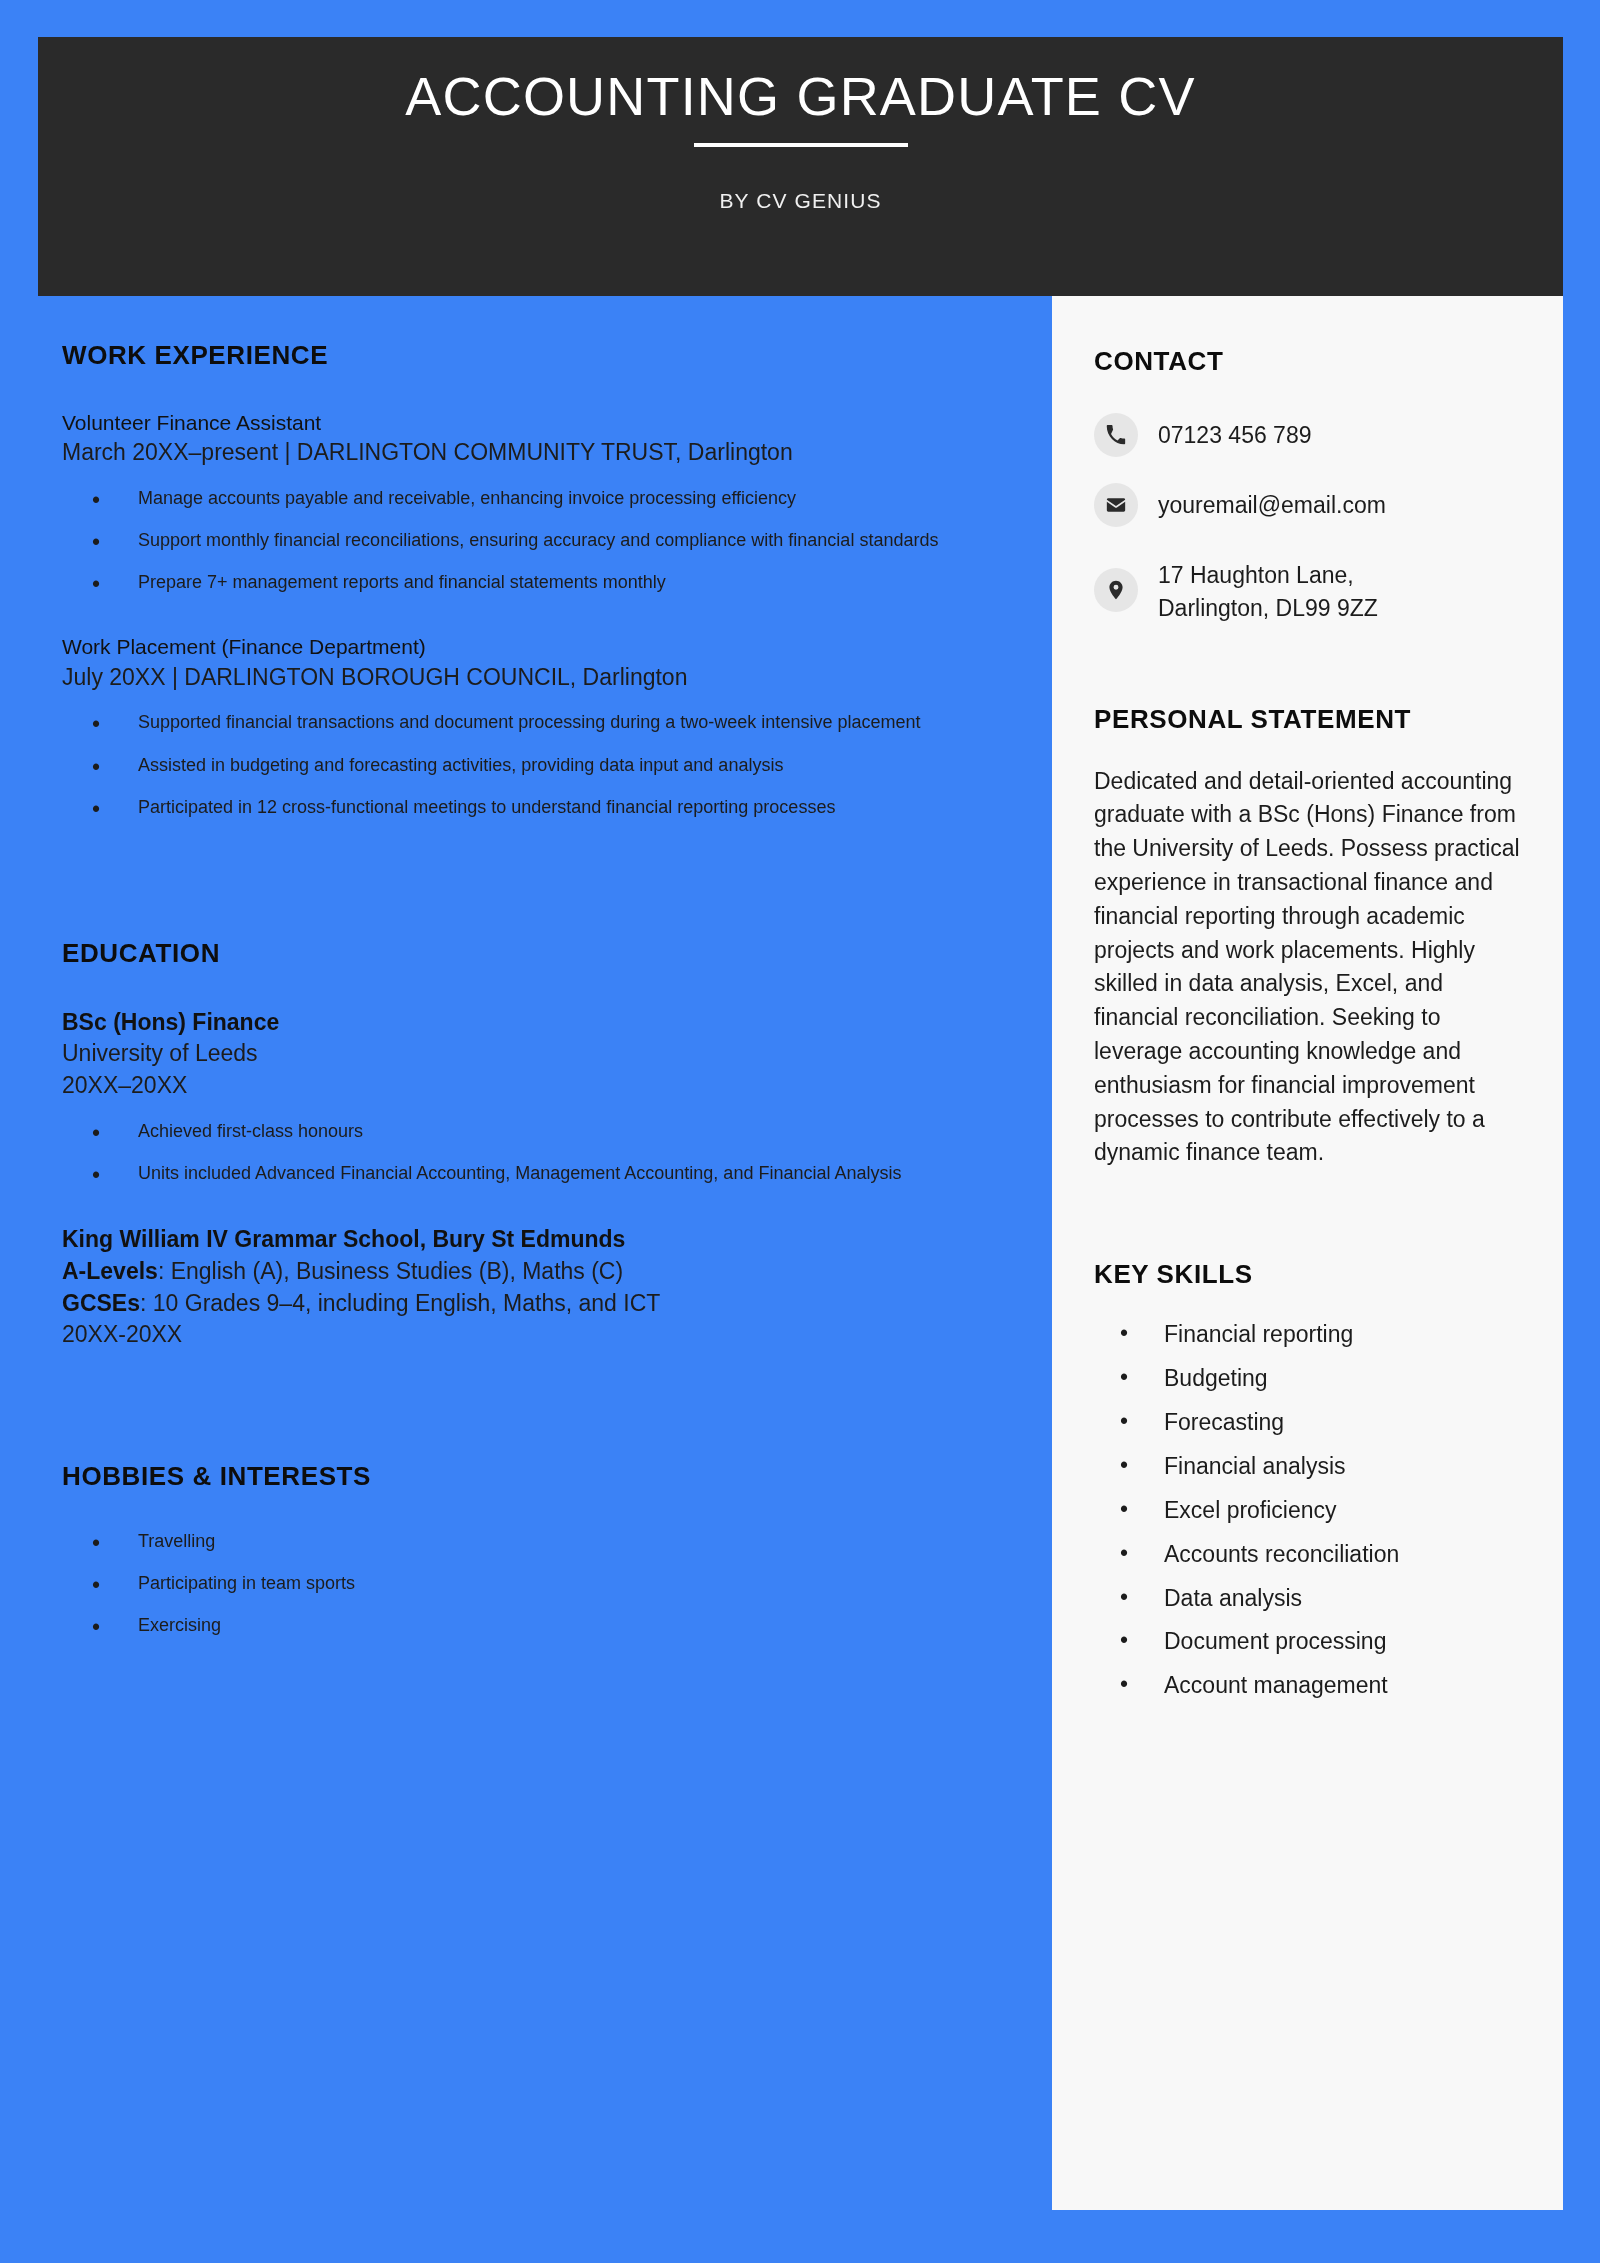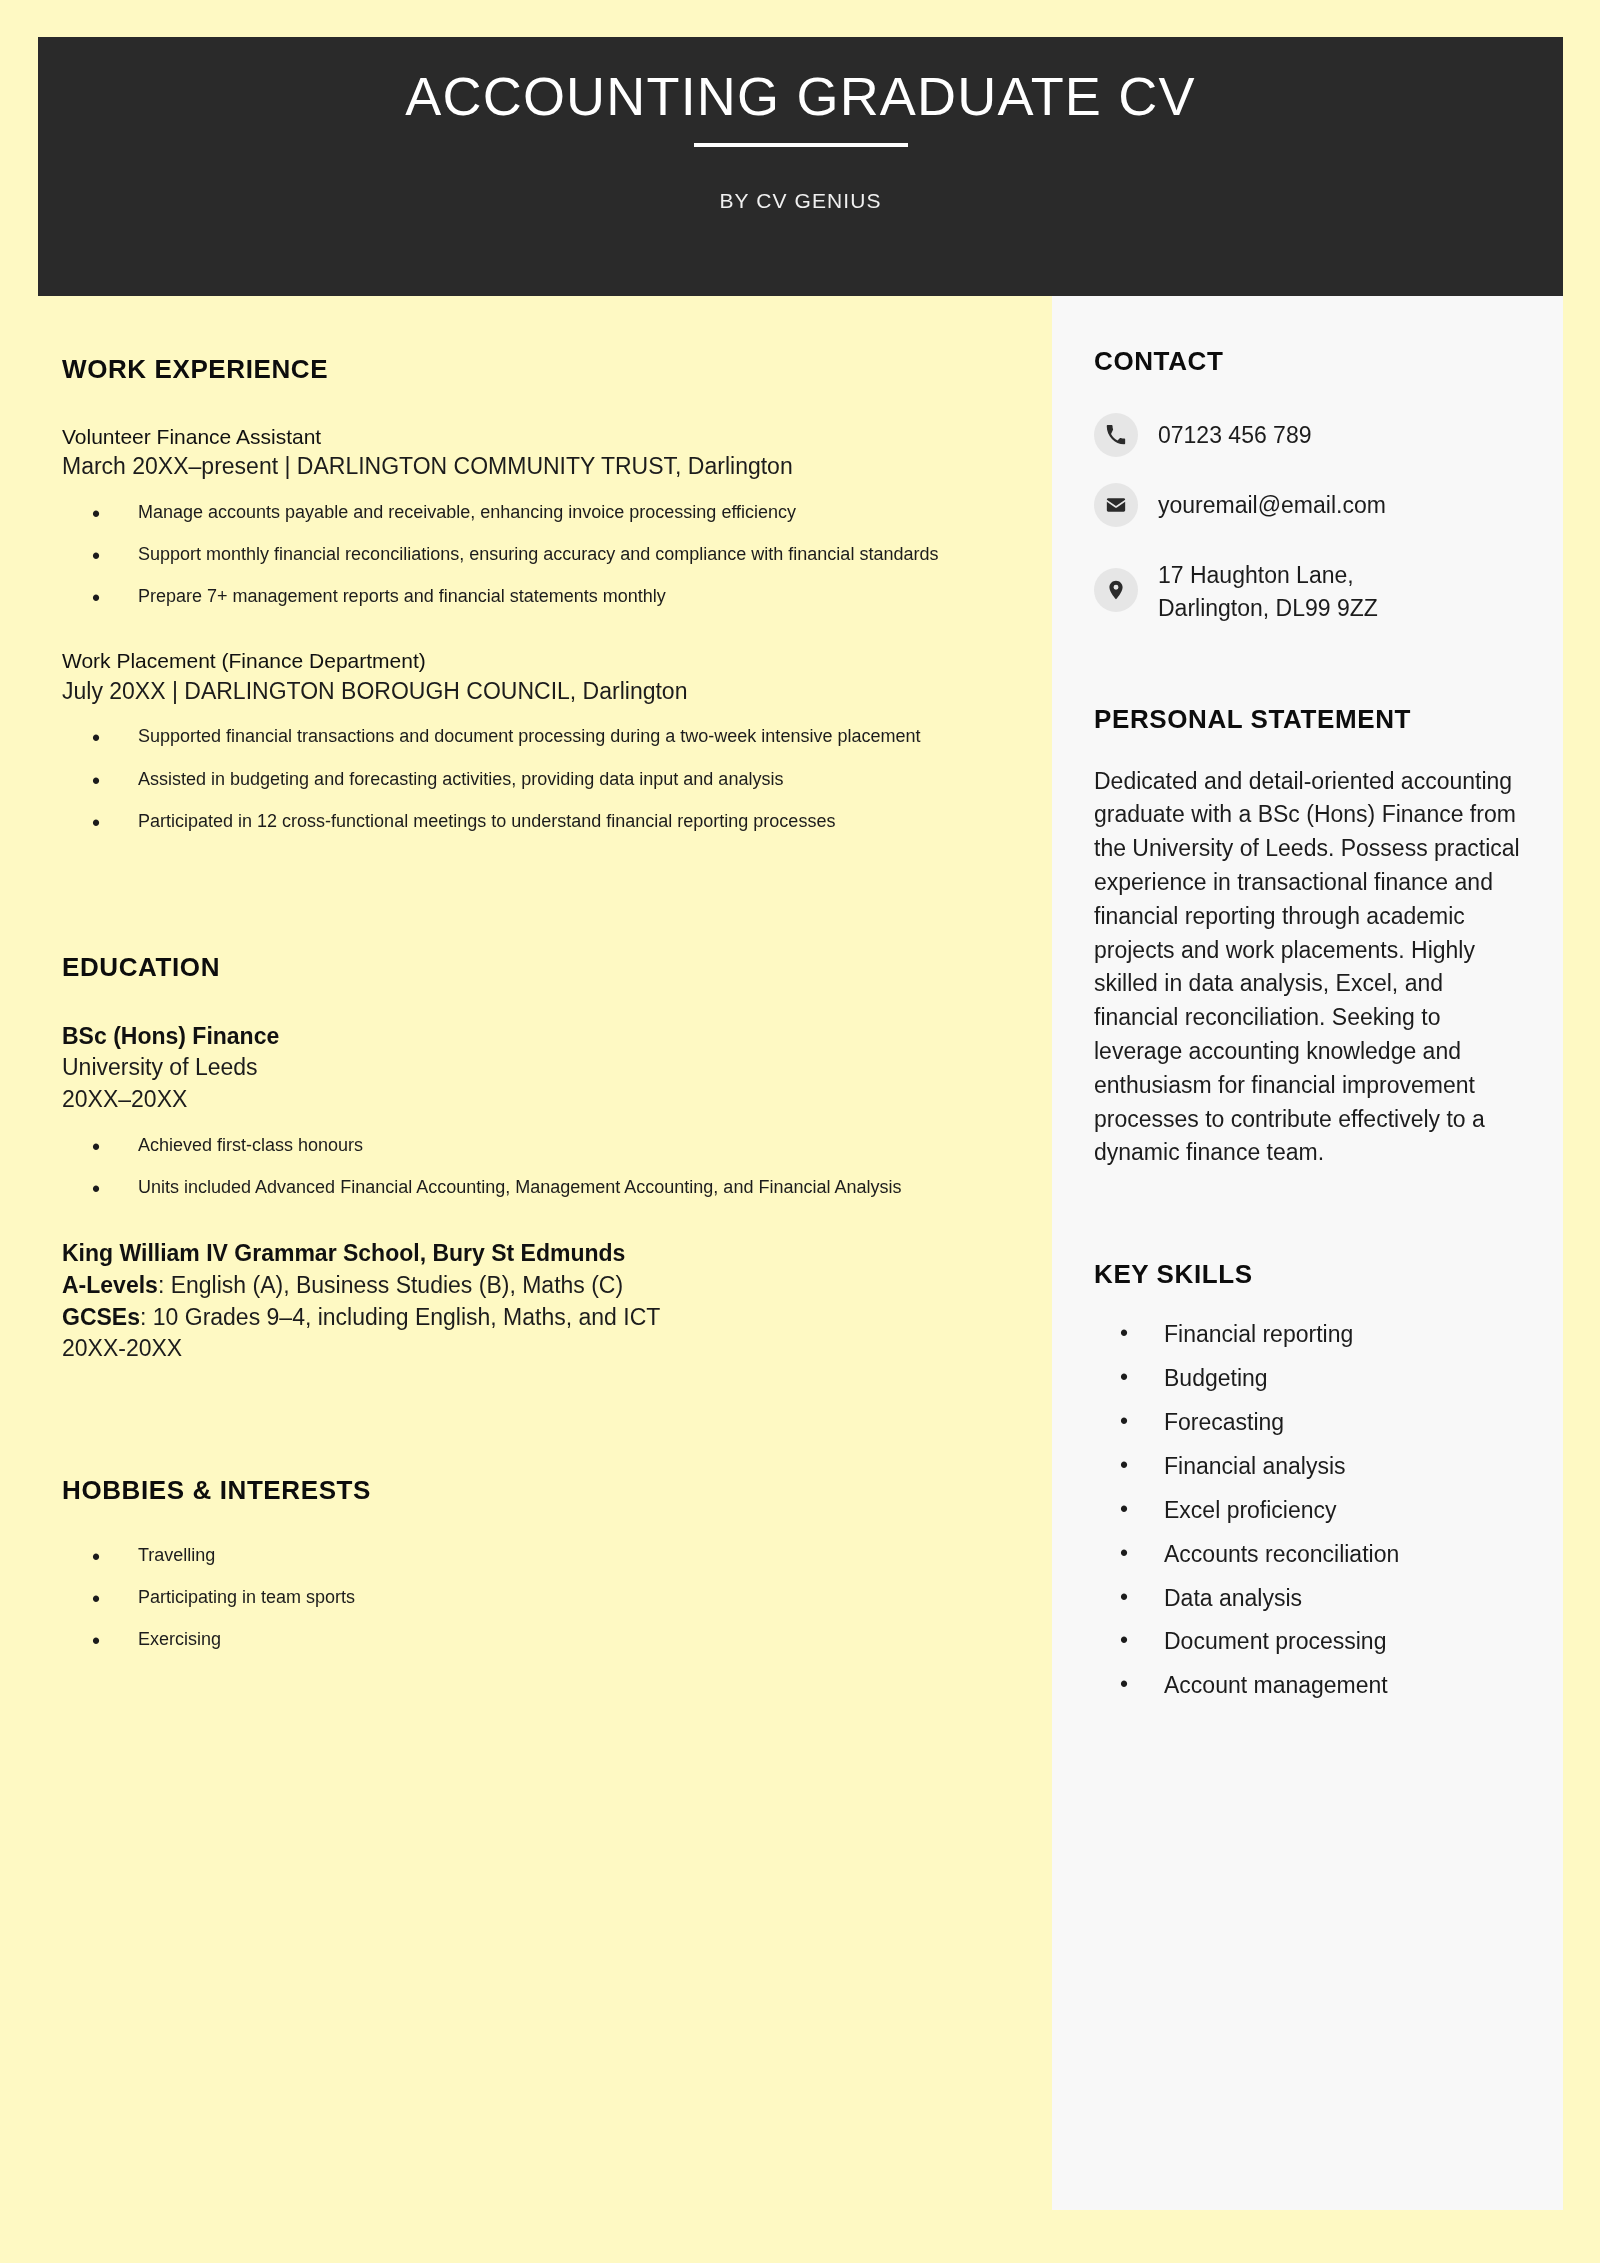--- a/index.html
+++ b/index.html
@@ -11,21 +11,21 @@
     width: 1600px;
     height: 2263px;
     font-family: "Liberation Sans", sans-serif;
     color: #1c1c1c;
     -webkit-font-smoothing: antialiased;
   }
   .page {
     position: relative;
     width: 1600px;
     height: 2263px;
-    background: #fef9c3;
+    background: #3b82f6;
     overflow: hidden;
   }
 
   
   .header {
     position: absolute;
     left: 38px;
     top: 37px;
     width: 1525px;
     height: 259px;
@@ -80,21 +80,21 @@
   }
 
   
   h2.section-title {
     margin: 0;
     font-size: 26px;
     font-weight: 700;
     letter-spacing: 0.6px;
     color: #0d0d0d;
   }
-  .main .sec-work  { padding-top: 58px; }
+  .main .sec-work  { padding-top: 44px; }
   .main .sec-edu   { padding-top: 118px; }
   .main .sec-hob   { padding-top: 110px; }
 
   .sidebar .sec-contact { padding-top: 50px; }
   .sidebar .sec-ps      { padding-top: 66px; }
   .sidebar .sec-skills  { padding-top: 66px; }
 
   
   .entry { margin-top: 38px; }
   .entry-title {

